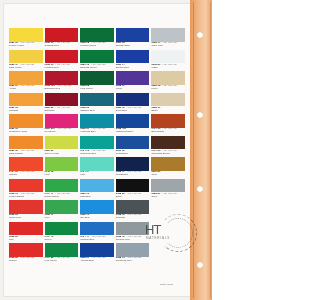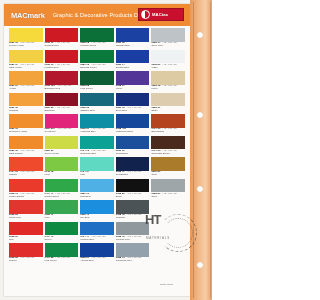--- a/index.html
+++ b/index.html
@@ -87,22 +87,22 @@
     position:absolute;left:6.5px;width:6px;height:6px;border-radius:50%;
     background:#fdfdfd;box-shadow:0 0 .6px rgba(110,60,20,.5) inset;
   }
 
   
   .watermark{
     position:absolute;left:143px;top:212px;width:58px;height:42px;
     pointer-events:none;
   }
   .ht{
-    position:absolute;left:2px;top:0;
-    font-size:13px;font-weight:bold;color:#3b3b3b;letter-spacing:-1px;
+    position:absolute;left:2px;top:10px;
+    font-size:13px;font-weight:normal;color:#3b3b3b;letter-spacing:-1px;
     opacity:.85;
   }
   .htsub{
     position:absolute;left:3px;top:24px;
     font-size:3px;color:#5a5a5a;letter-spacing:.8px;opacity:.8;
   }
   .arc{
     position:absolute;left:16px;top:2px;width:36px;height:36px;
     border-radius:50%;
     border:.7px dashed rgba(60,60,60,.55);
@@ -119,28 +119,20 @@
     font-size:2.3px;color:#6a6a6a;white-space:nowrap;
   }
 </style>
 </head>
 <body>
 
 <div class="page">
 
   <div class="sheet">
 
-    <div class="header">
-      <div class="logo">MACmark</div>
-      <div class="divtitle">Graphic &amp; Decorative Products Division</div>
-      <div class="brandbox">
-        <span class="brandmark"></span>
-        <span class="brandtxt">MACtac</span>
-      </div>
-    </div>
 
     <div class="grid" id="swatch-grid">
         <div class="cell">
           <div class="chip" style="background: rgb(246, 217, 59);"></div>
           <div class="meta">
             <div class="code"><span class="num">9289-12</span><span class="gl">| 48" x 50 yds</span></div>
             <div class="cname">Lemon Yellow</div>
           </div>
         </div>
         <div class="cell">

